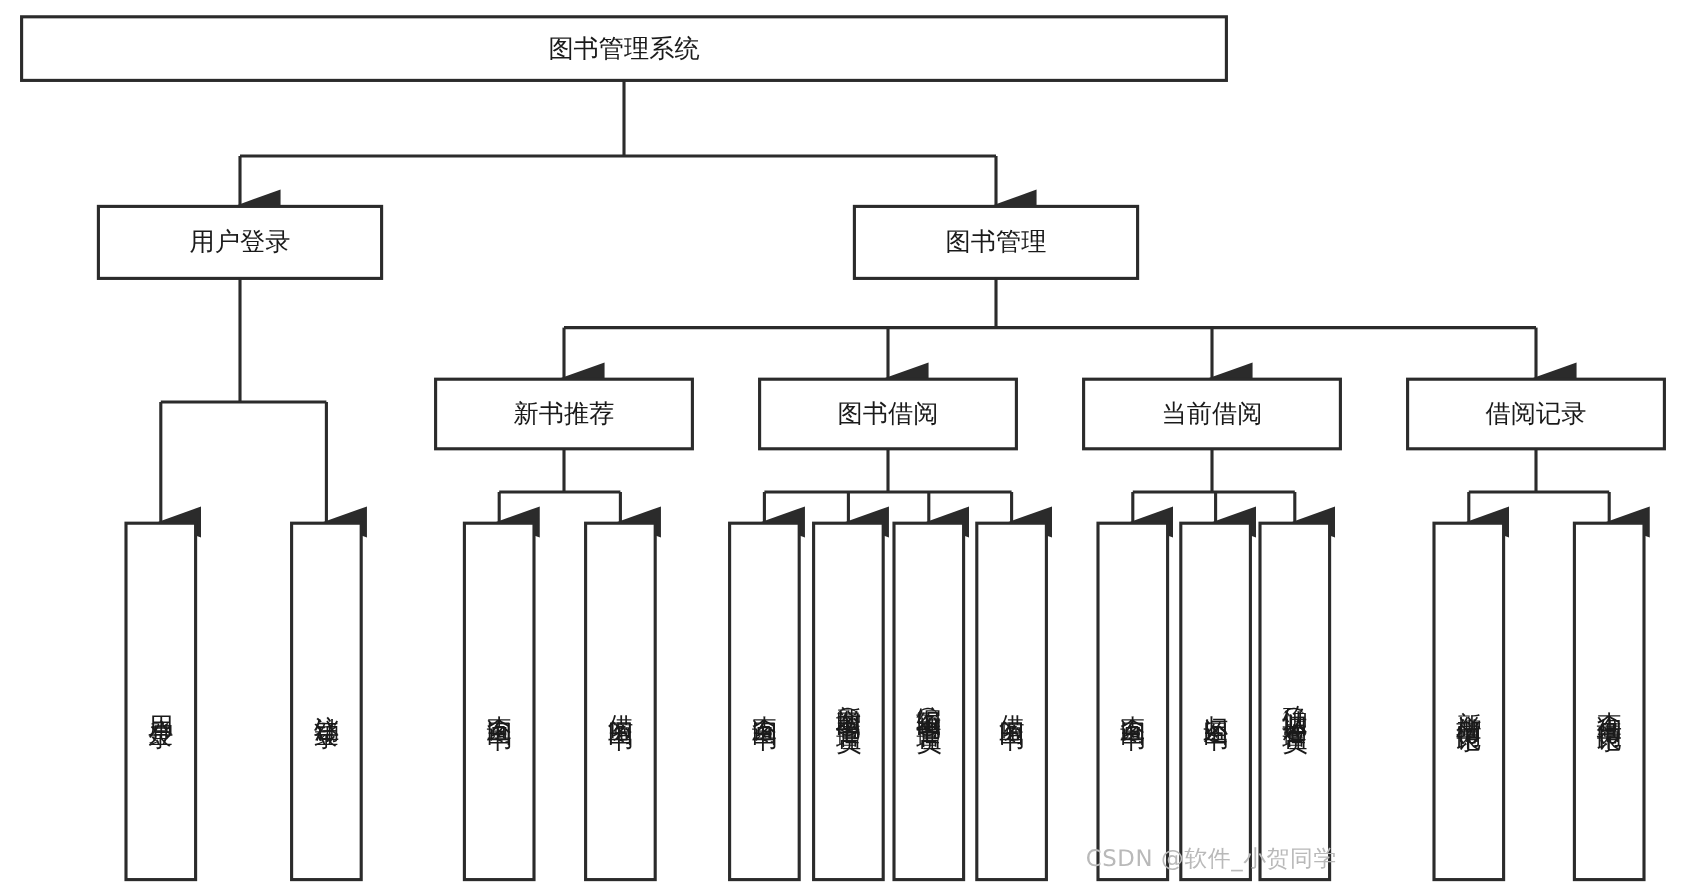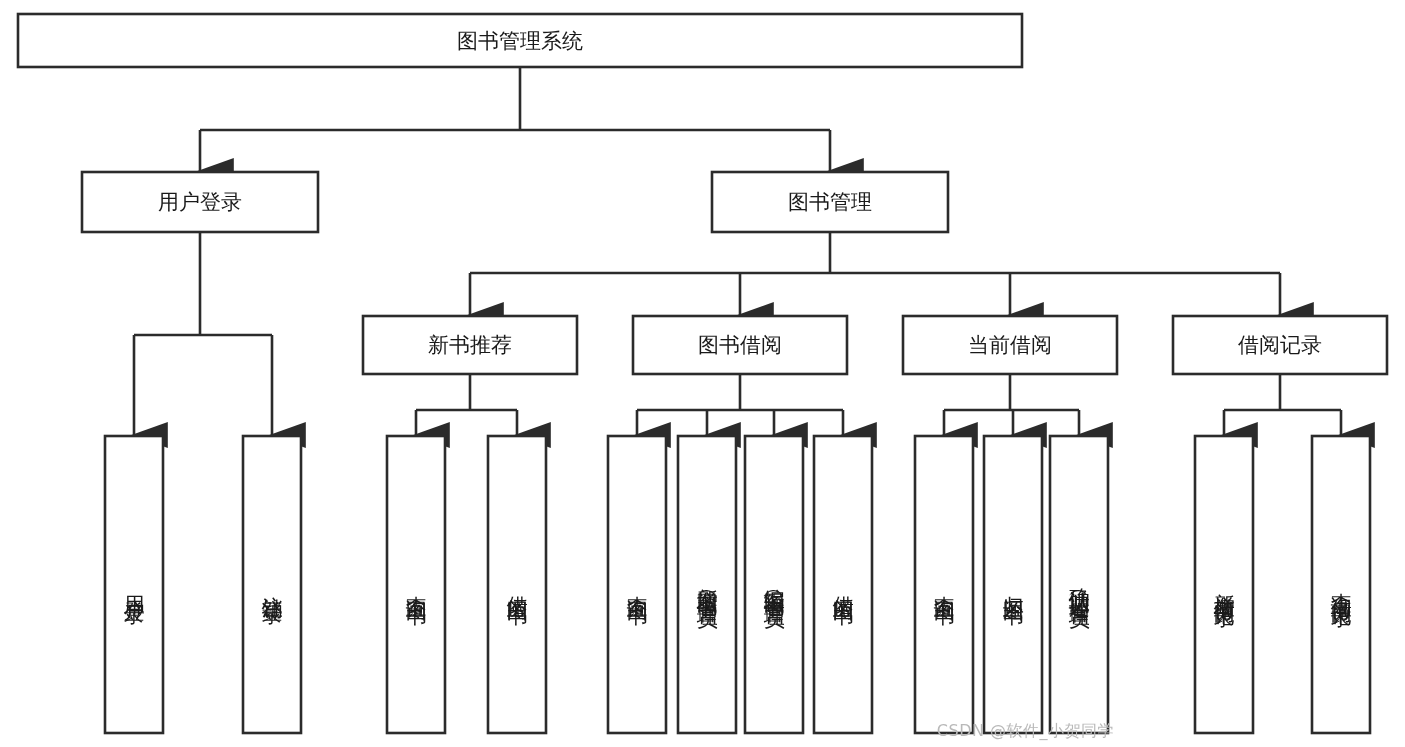--- a/index.html
+++ b/index.html
@@ -68,23 +68,23 @@
     color: #1a1a1a;
     display: flex;
     align-items: center;
     justify-content: center;
     white-space: nowrap;
     pointer-events: none;
   }
   .watermark {
     position: absolute;
     right: 8px;
-    bottom: 5px;
-    font-family: "DejaVu Sans", "Liberation Sans", sans-serif;
-    font-size: 16px;
+    bottom: 18px;
+    font-family: "DejaVu Sans", "Liberation Sans", sans-serif;
+    font-size: 19px;
     color: #b9b9b9;
     letter-spacing: 0.5px;
     white-space: nowrap;
   }
 </style>
 </head>
 <body>
 
 <div id="diagram-root">
 

